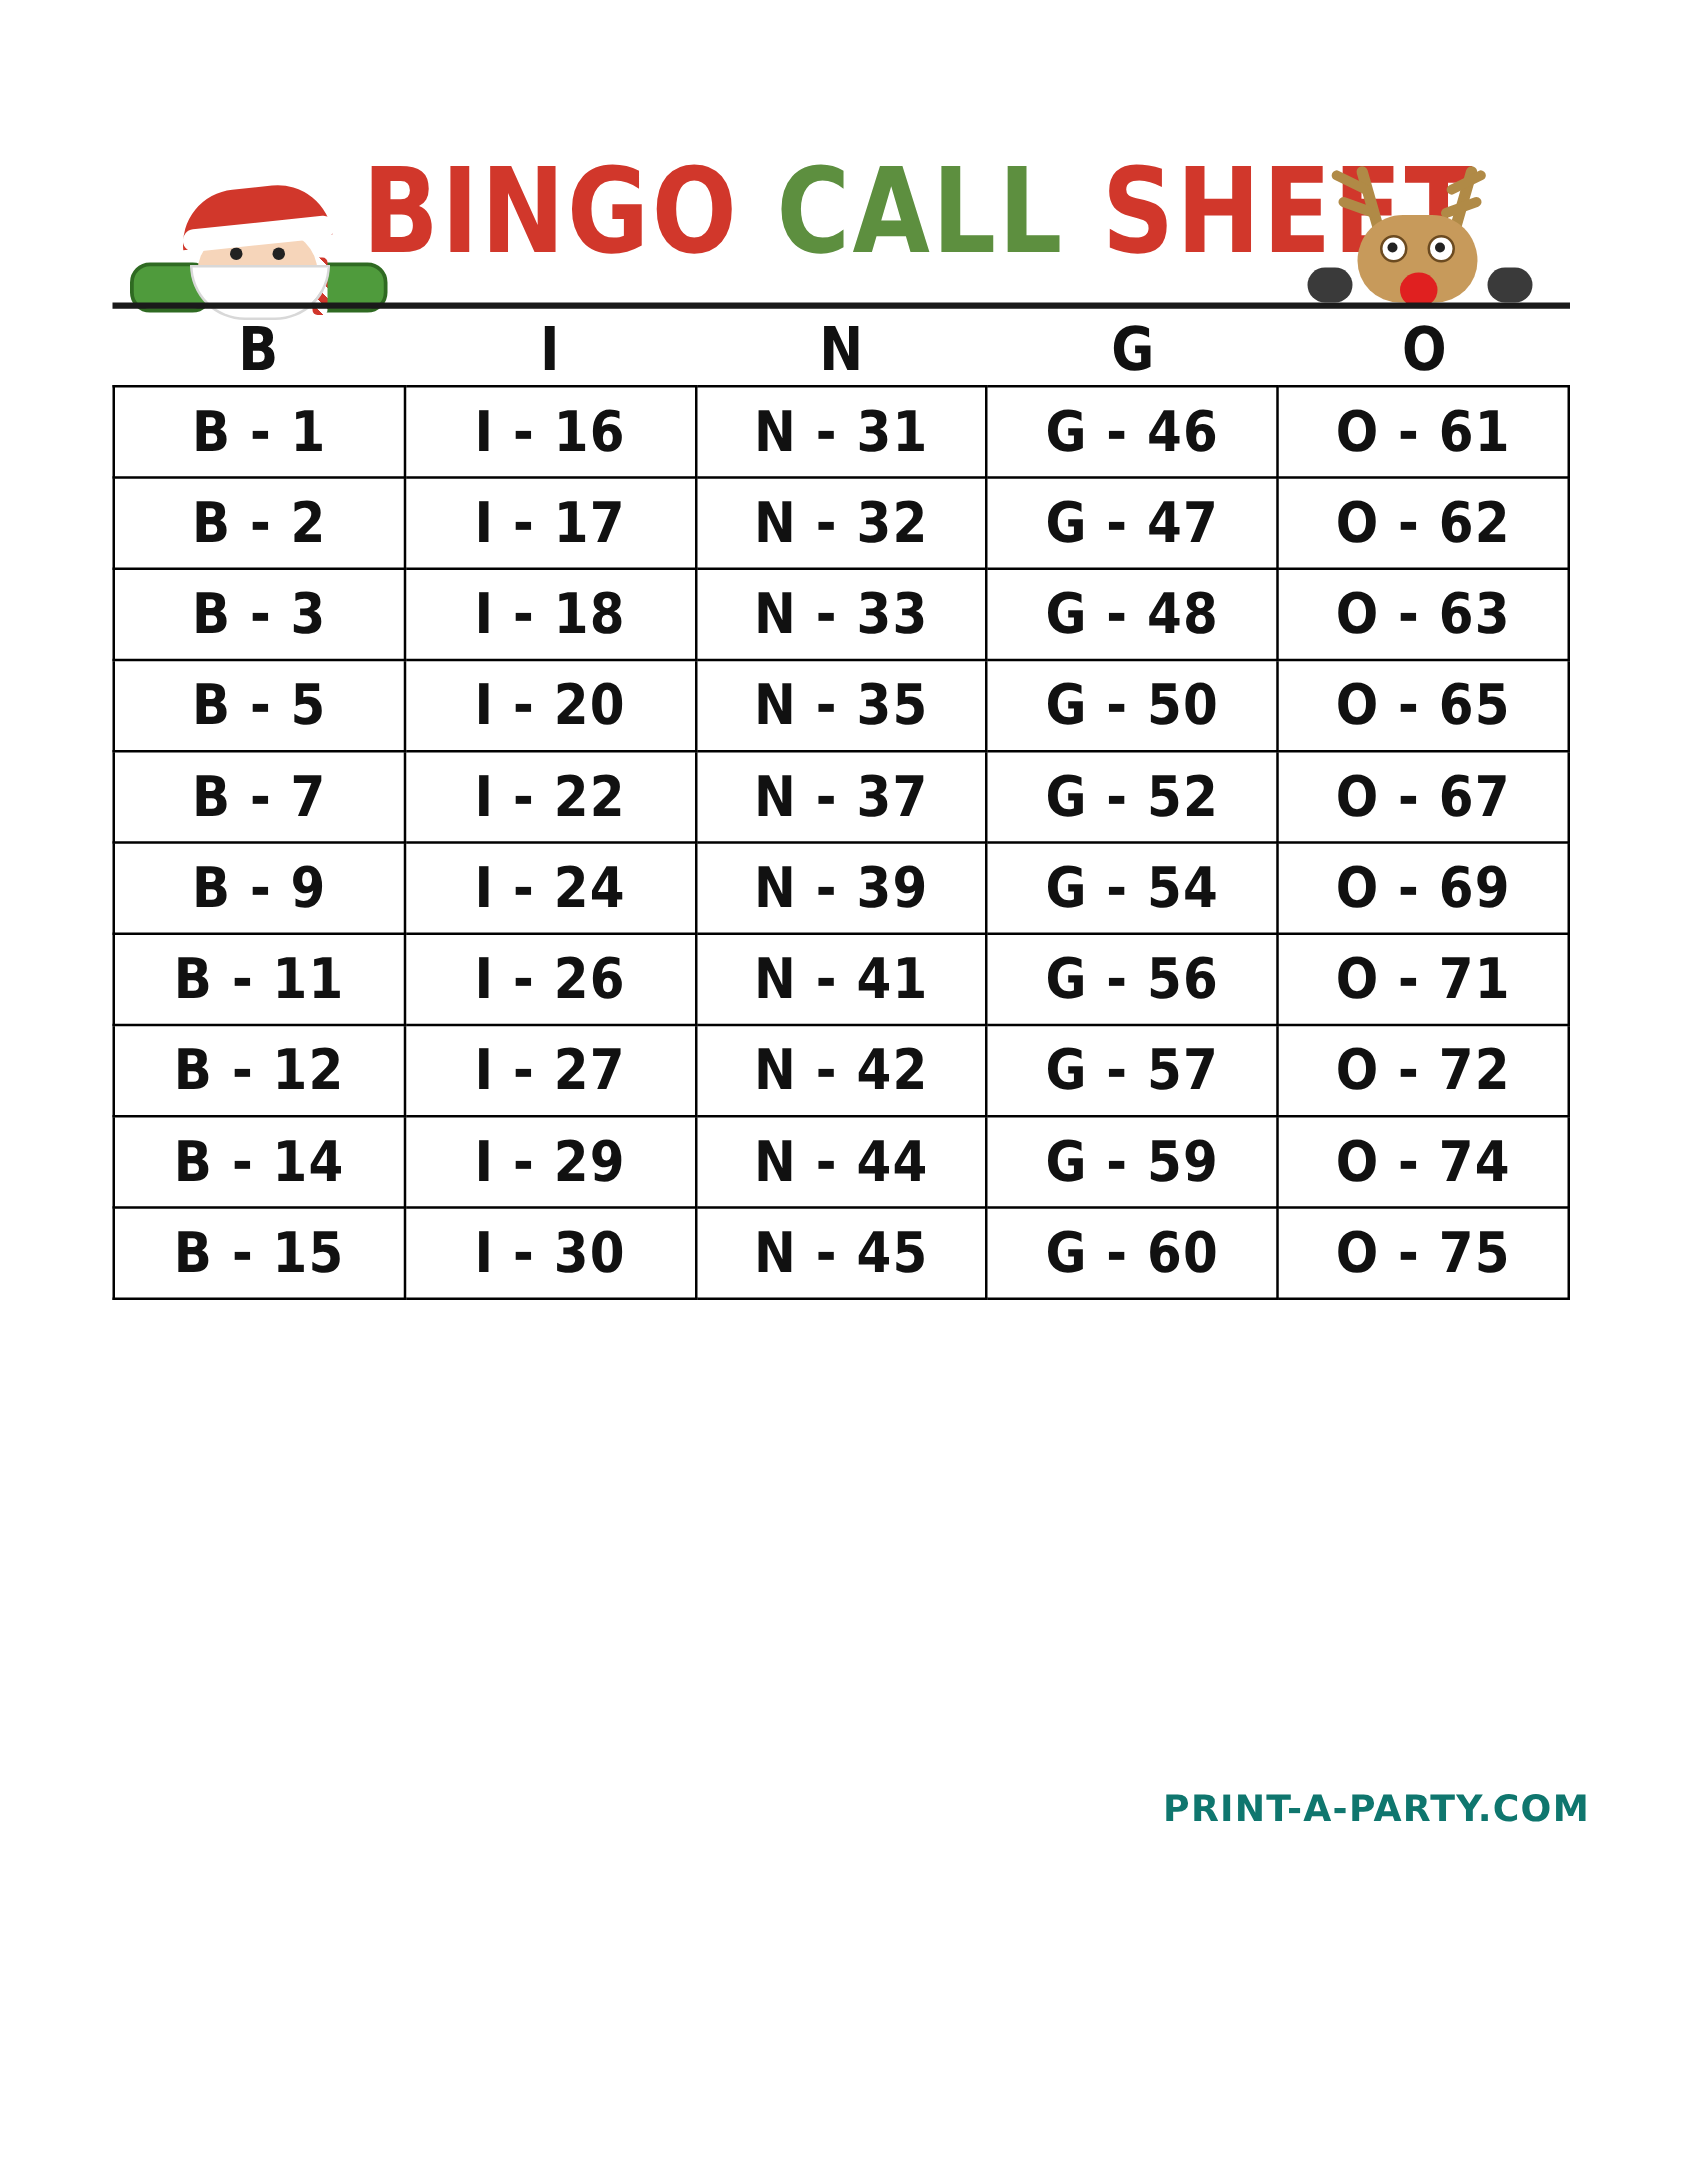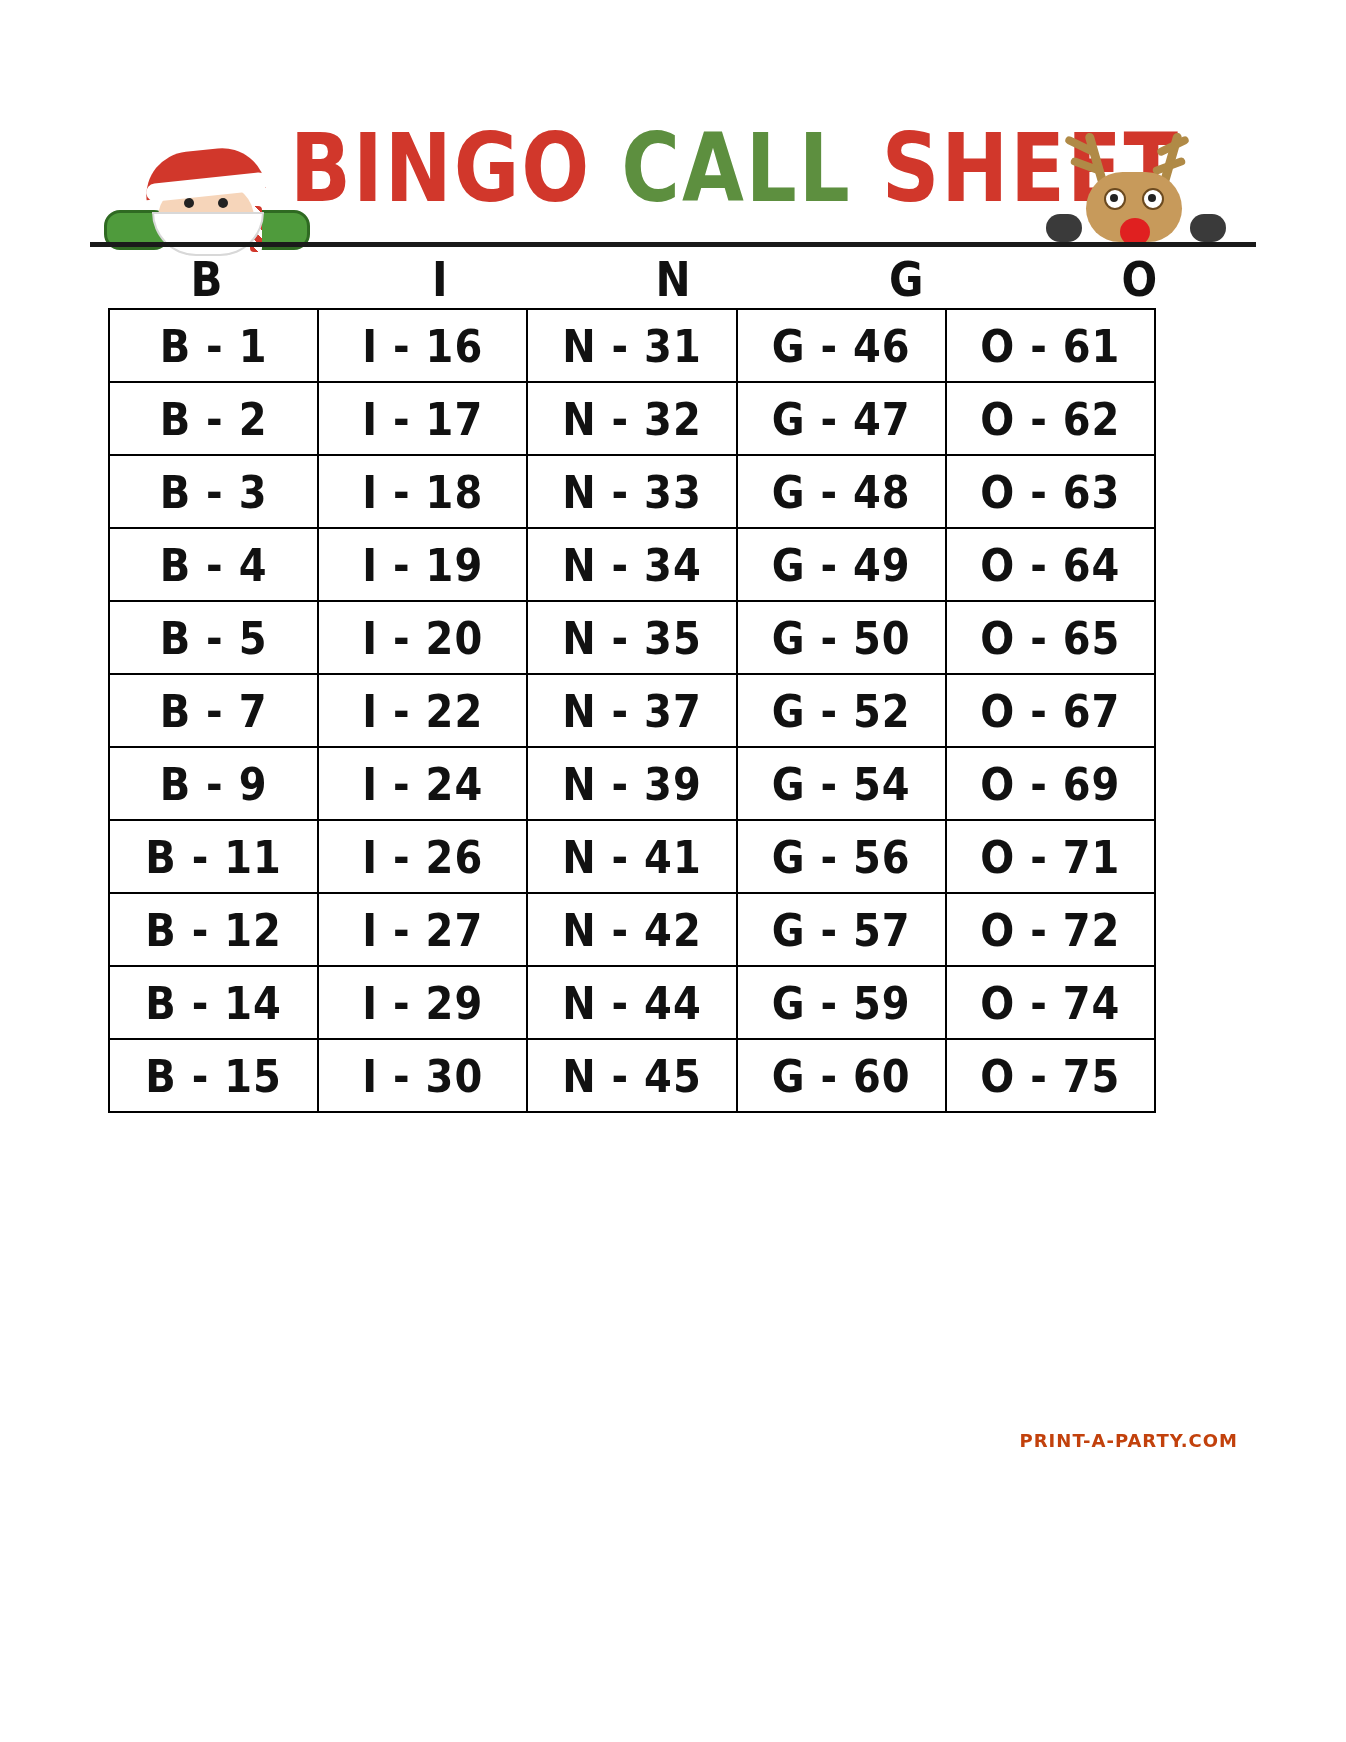--- a/index.html
+++ b/index.html
@@ -223,23 +223,23 @@
     font-weight: bold;
     font-size: 42px;
     color: #111;
     line-height: 56px;
     transform: scaleY(1.15);
   }
 
   
   .sheet {
     position: absolute;
-    left: 108px;
+    left: 90px;
     top: 308px;
-    width: 1048px;
+    width: 1166px;
     border-collapse: collapse;
     table-layout: fixed;
   }
   .sheet td {
     border: 2px solid #000000;
     height: 71px;
     text-align: center;
     vertical-align: middle;
     font-family: "DejaVu Sans", sans-serif;
     font-weight: bold;
@@ -249,27 +249,27 @@
     padding: 0;
   }
   .sheet td span {
     display: inline-block;
     transform: scaleY(1.12);
   }
 
   
   .footer {
     position: absolute;
-    right: 108px;
+    right: 74px;
     top: 1430px;
     font-family: "DejaVu Sans", sans-serif;
     font-weight: bold;
-    font-size: 18px;
+    font-size: 29px;
     letter-spacing: 1px;
-    color: #c2410c;
+    color: #0f766e;
     text-align: right;
   }
 </style>
 </head>
 <body>
 
 <div class="page">
 
   <div class="header">
 
@@ -337,27 +337,20 @@
         <td><span>O - 62</span></td>
       </tr>
       <tr>
         <td><span>B - 3</span></td>
         <td><span>I - 18</span></td>
         <td><span>N - 33</span></td>
         <td><span>G - 48</span></td>
         <td><span>O - 63</span></td>
       </tr>
       <tr>
-        <td><span>B - 4</span></td>
-        <td><span>I - 19</span></td>
-        <td><span>N - 34</span></td>
-        <td><span>G - 49</span></td>
-        <td><span>O - 64</span></td>
-      </tr>
-      <tr>
         <td><span>B - 5</span></td>
         <td><span>I - 20</span></td>
         <td><span>N - 35</span></td>
         <td><span>G - 50</span></td>
         <td><span>O - 65</span></td>
       </tr>
       <tr>
         <td><span>B - 7</span></td>
         <td><span>I - 22</span></td>
         <td><span>N - 37</span></td>

